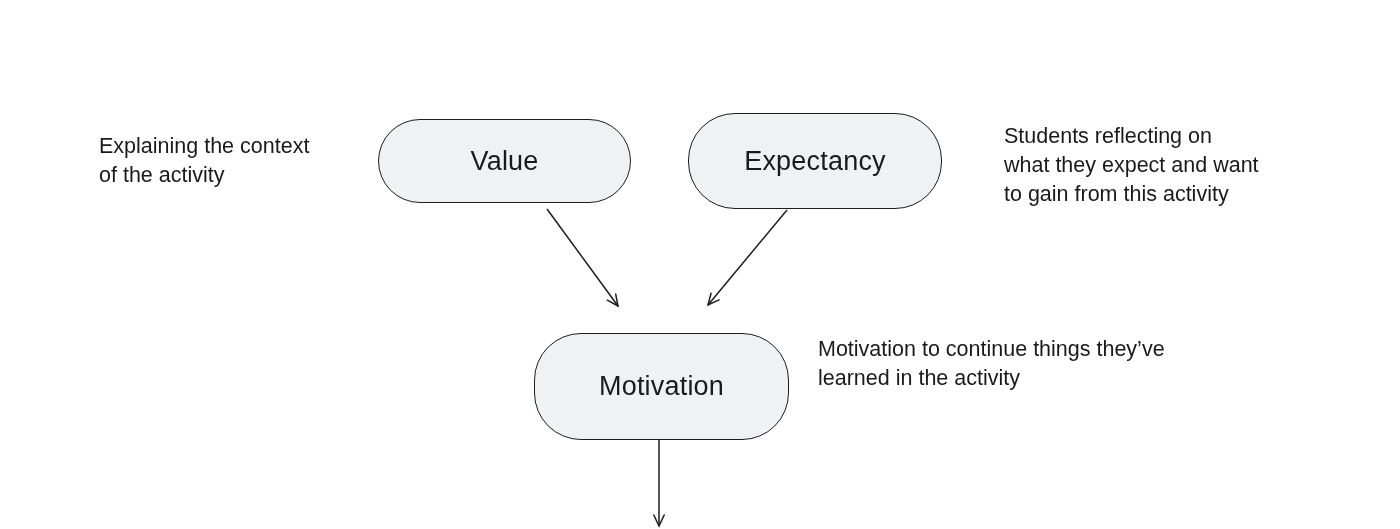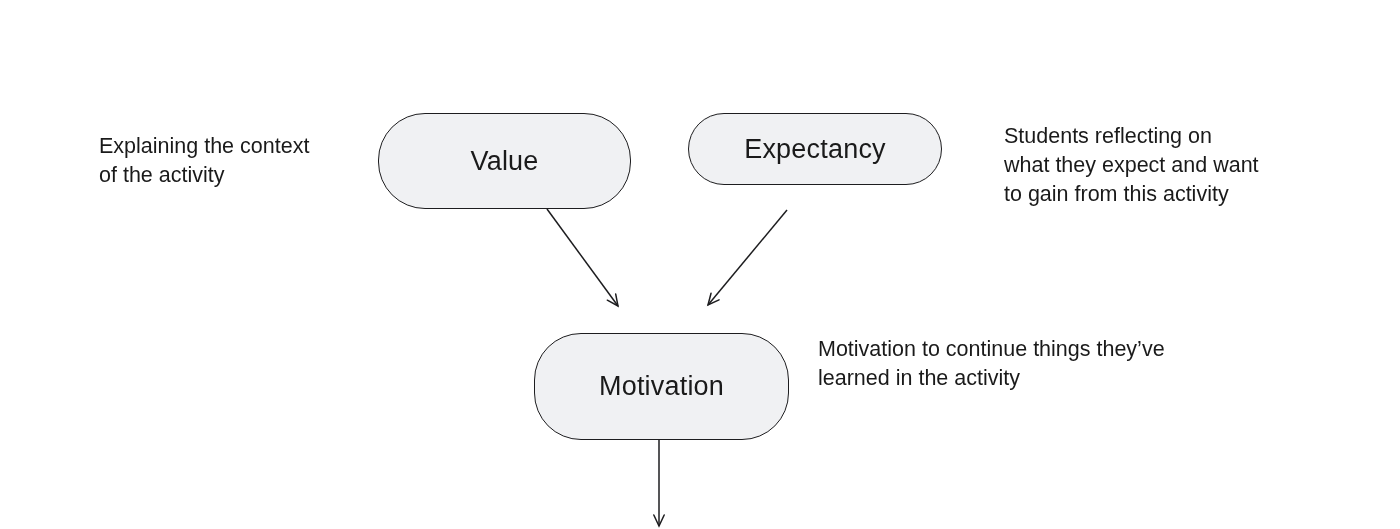--- a/index.html
+++ b/index.html
@@ -47,22 +47,22 @@
     align-items: center;
     justify-content: center;
     background: var(--node-fill);
     border: 1.7px solid var(--node-border);
     border-radius: 47px;
     font-size: 27px;
     line-height: 1;
     color: var(--text);
     letter-spacing: 0.2px;
   }
-  .node-value      { left: 378px; top: 113px; width: 253px; height: 96px; }
-  .node-expectancy { left: 688px; top: 113px; width: 254px; height: 72px; }
+  .node-value      { left: 378px; top: 119px; width: 253px; height: 84px; }
+  .node-expectancy { left: 688px; top: 113px; width: 254px; height: 96px; }
   .node-motivation { left: 534px; top: 333px; width: 255px; height: 107px; }
   .note {
     position: absolute;
     font-size: 21.5px;
     line-height: 29px;
     white-space: pre-line;
     color: var(--text);
   }
   .note-value      { left: 99px;   top: 132px; width: 300px; }
   .note-expectancy { left: 1004px; top: 122px; width: 330px; }

